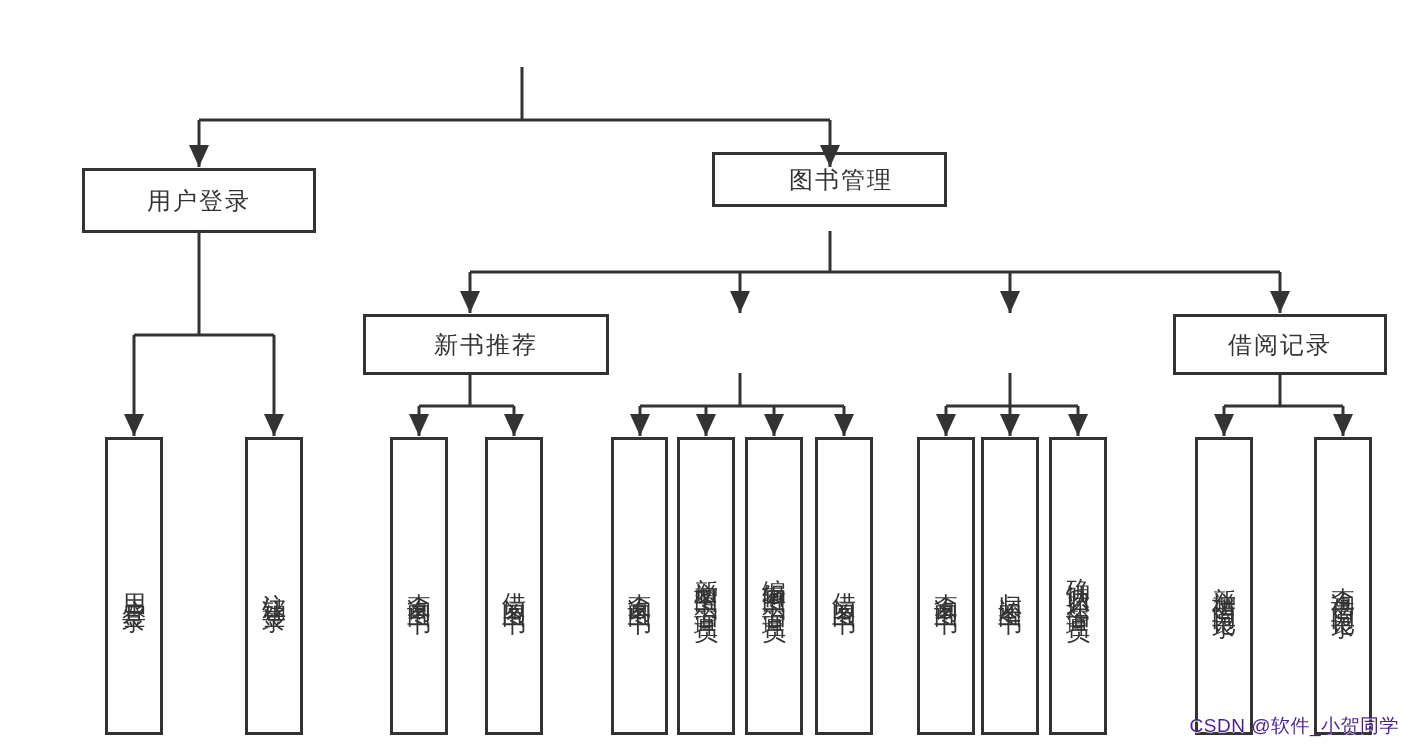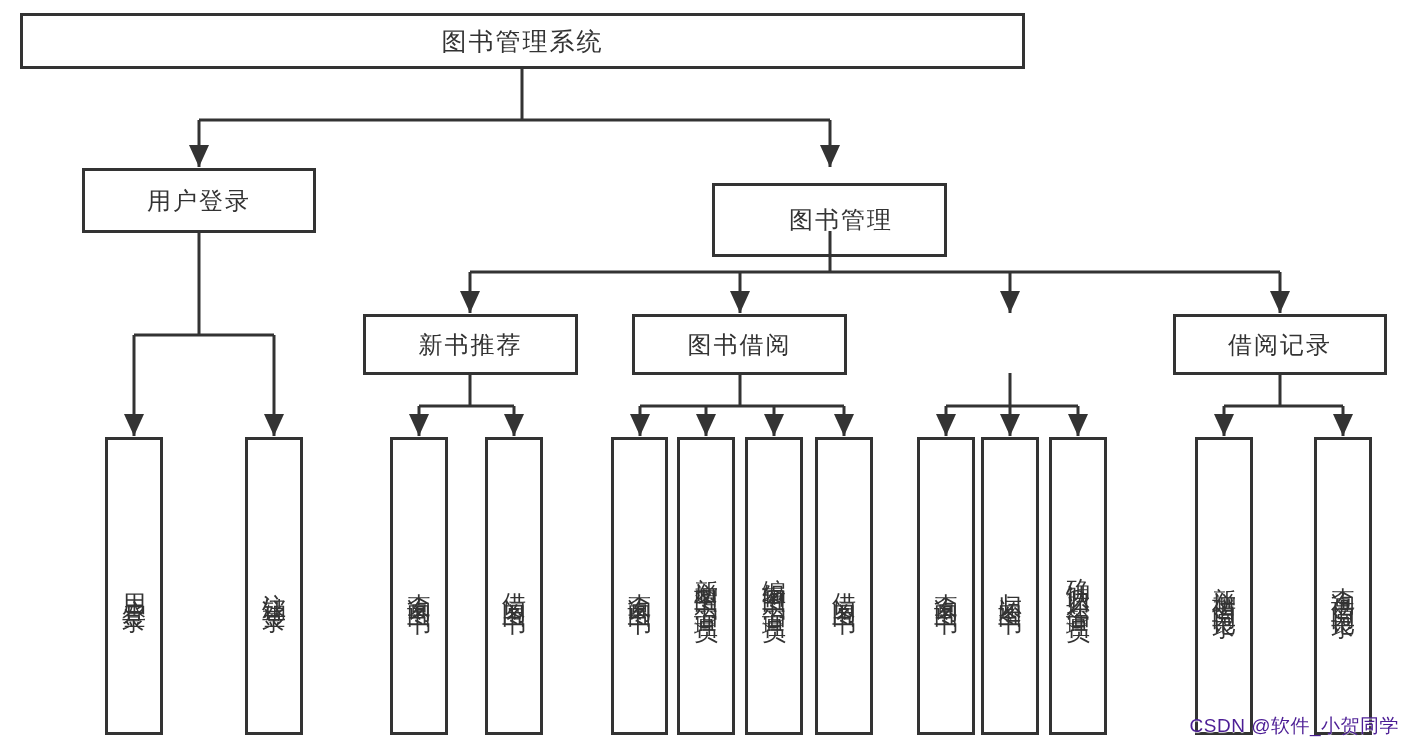--- a/index.html
+++ b/index.html
@@ -33,22 +33,22 @@
     writing-mode: vertical-lr;
     text-orientation: mixed;
     font-size: 24px;
     letter-spacing: 6px;
     line-height: 1;
     white-space: nowrap;
   }
   
   #n-root            { left: 20px;   top: 13px;  width: 1005px; height: 56px; }
   #n-user-login      { left: 82px;   top: 168px; width: 234px;  height: 65px; }
-  #n-book-mgmt       { left: 712px;  top: 183px; width: 235px;  height: 74px; padding-left: 23px; }
-  #n-new-books       { left: 363px;  top: 314px; width: 215px;  height: 61px; }
+  #n-book-mgmt       { left: 712px;  top: 152px; width: 235px;  height: 55px; padding-left: 23px; }
+  #n-new-books       { left: 363px;  top: 314px; width: 246px;  height: 61px; }
   #n-book-borrow     { left: 632px;  top: 314px; width: 215px;  height: 61px; }
   #n-current-borrow  { left: 903px;  top: 314px; width: 215px;  height: 61px; }
   #n-borrow-records  { left: 1173px; top: 314px; width: 214px;  height: 61px; }
   .leaf { top: 437px; height: 298px; width: 58px; }
   #lf-1  { left: 105px;  }
   #lf-2  { left: 245px;  }
   #lf-3  { left: 390px;  }
   #lf-4  { left: 485px;  }
   #lf-5  { left: 611px; width: 57px; }
   #lf-6  { left: 677px;  }
@@ -117,36 +117,30 @@
       <path d="M946 406 V436" marker-end="url(#arw)"></path>
       <path d="M1010 406 V436" marker-end="url(#arw)"></path>
       <path d="M1078 406 V436" marker-end="url(#arw)"></path>
 
       <path d="M1280 373 V406 M1224 406 H1343"></path>
       <path d="M1224 406 V436" marker-end="url(#arw)"></path>
       <path d="M1343 406 V436" marker-end="url(#arw)"></path>
     </g>
   </svg>
 
-  <div class="box" id="n-root">
-    <span class="hlabel root-label">图书管理系统</span>
-  </div>
 
   <div class="box" id="n-user-login">
     <span class="hlabel">用户登录</span>
   </div>
   <div class="box" id="n-book-mgmt">
     <span class="hlabel">图书管理</span>
   </div>
 
   <div class="box" id="n-new-books">
     <span class="hlabel">新书推荐</span>
-  </div>
-  <div class="box" id="n-book-borrow">
-    <span class="hlabel">图书借阅</span>
   </div>
   <div class="box" id="n-borrow-records">
     <span class="hlabel">借阅记录</span>
   </div>
 
   <div class="box leaf" id="lf-1">
     <span class="vlabel">用户登录</span>
   </div>
   <div class="box leaf" id="lf-2">
     <span class="vlabel">注销登录</span>

